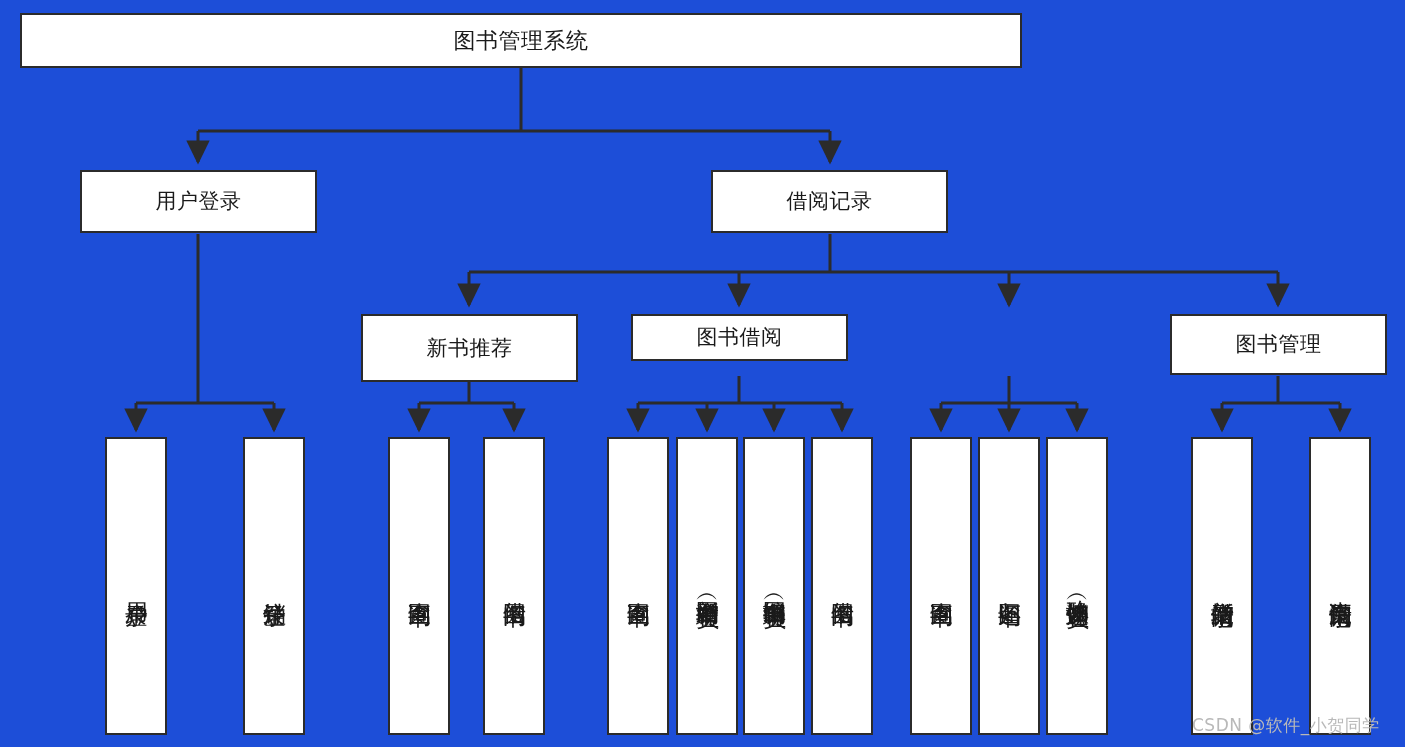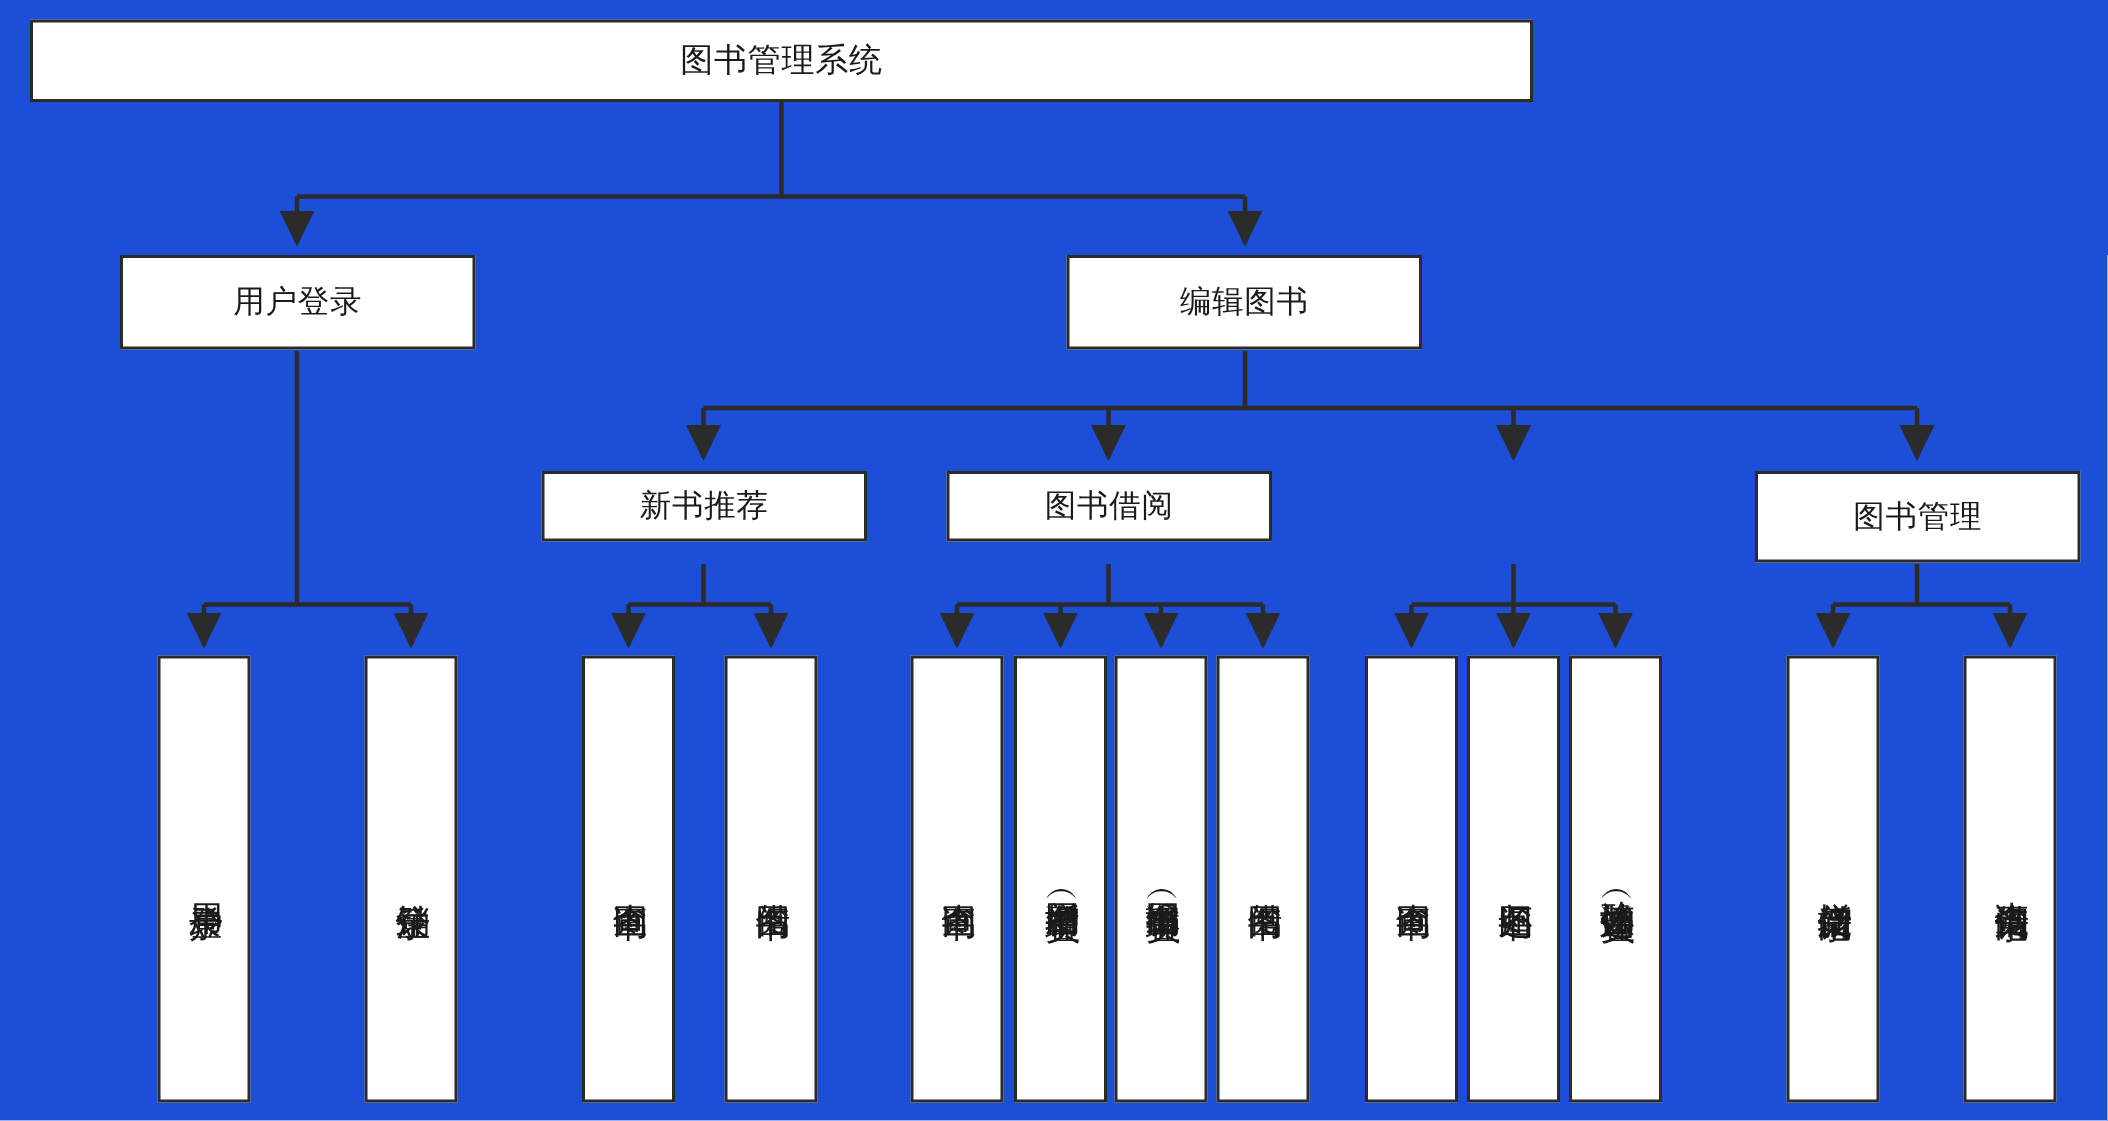--- a/index.html
+++ b/index.html
@@ -128,24 +128,24 @@
   </svg>
 
   <div class="node root horiz" style="left:20px; top:13px; width:1002px; height:55px;">
     <span class="label">图书管理系统</span>
   </div>
 
   <div class="node horiz" style="left:80px; top:170px; width:237px; height:63px;">
     <span class="label">用户登录</span>
   </div>
   <div class="node horiz" style="left:711px; top:170px; width:237px; height:63px;">
-    <span class="label">编辑图书</span>
+    <span class="label">借阅记录</span>
   </div>
 
-  <div class="node horiz" style="left:361px; top:314px; width:217px; height:47px;">
+  <div class="node horiz" style="left:361px; top:314px; width:217px; height:68px;">
     <span class="label">新书推荐</span>
   </div>
   <div class="node horiz" style="left:631px; top:314px; width:217px; height:47px;">
     <span class="label">图书借阅</span>
   </div>
   <div class="node horiz" style="left:1170px; top:314px; width:217px; height:61px;">
     <span class="label">图书管理</span>
   </div>
 
   <div class="node vert" style="left:105px; top:437px; width:62px; height:298px;">
@@ -185,14 +185,15 @@
     <span class="label">确认归还（管理员）</span>
   </div>
 
   <div class="node vert" style="left:1191px; top:437px; width:62px; height:298px;">
     <span class="label">新增借阅记录</span>
   </div>
   <div class="node vert" style="left:1309px; top:437px; width:62px; height:298px;">
     <span class="label">查询借阅记录</span>
   </div>
 
+  <div id="watermark">CSDN @软件_小贺同学</div>
 
 </div>
 
 </body></html>

